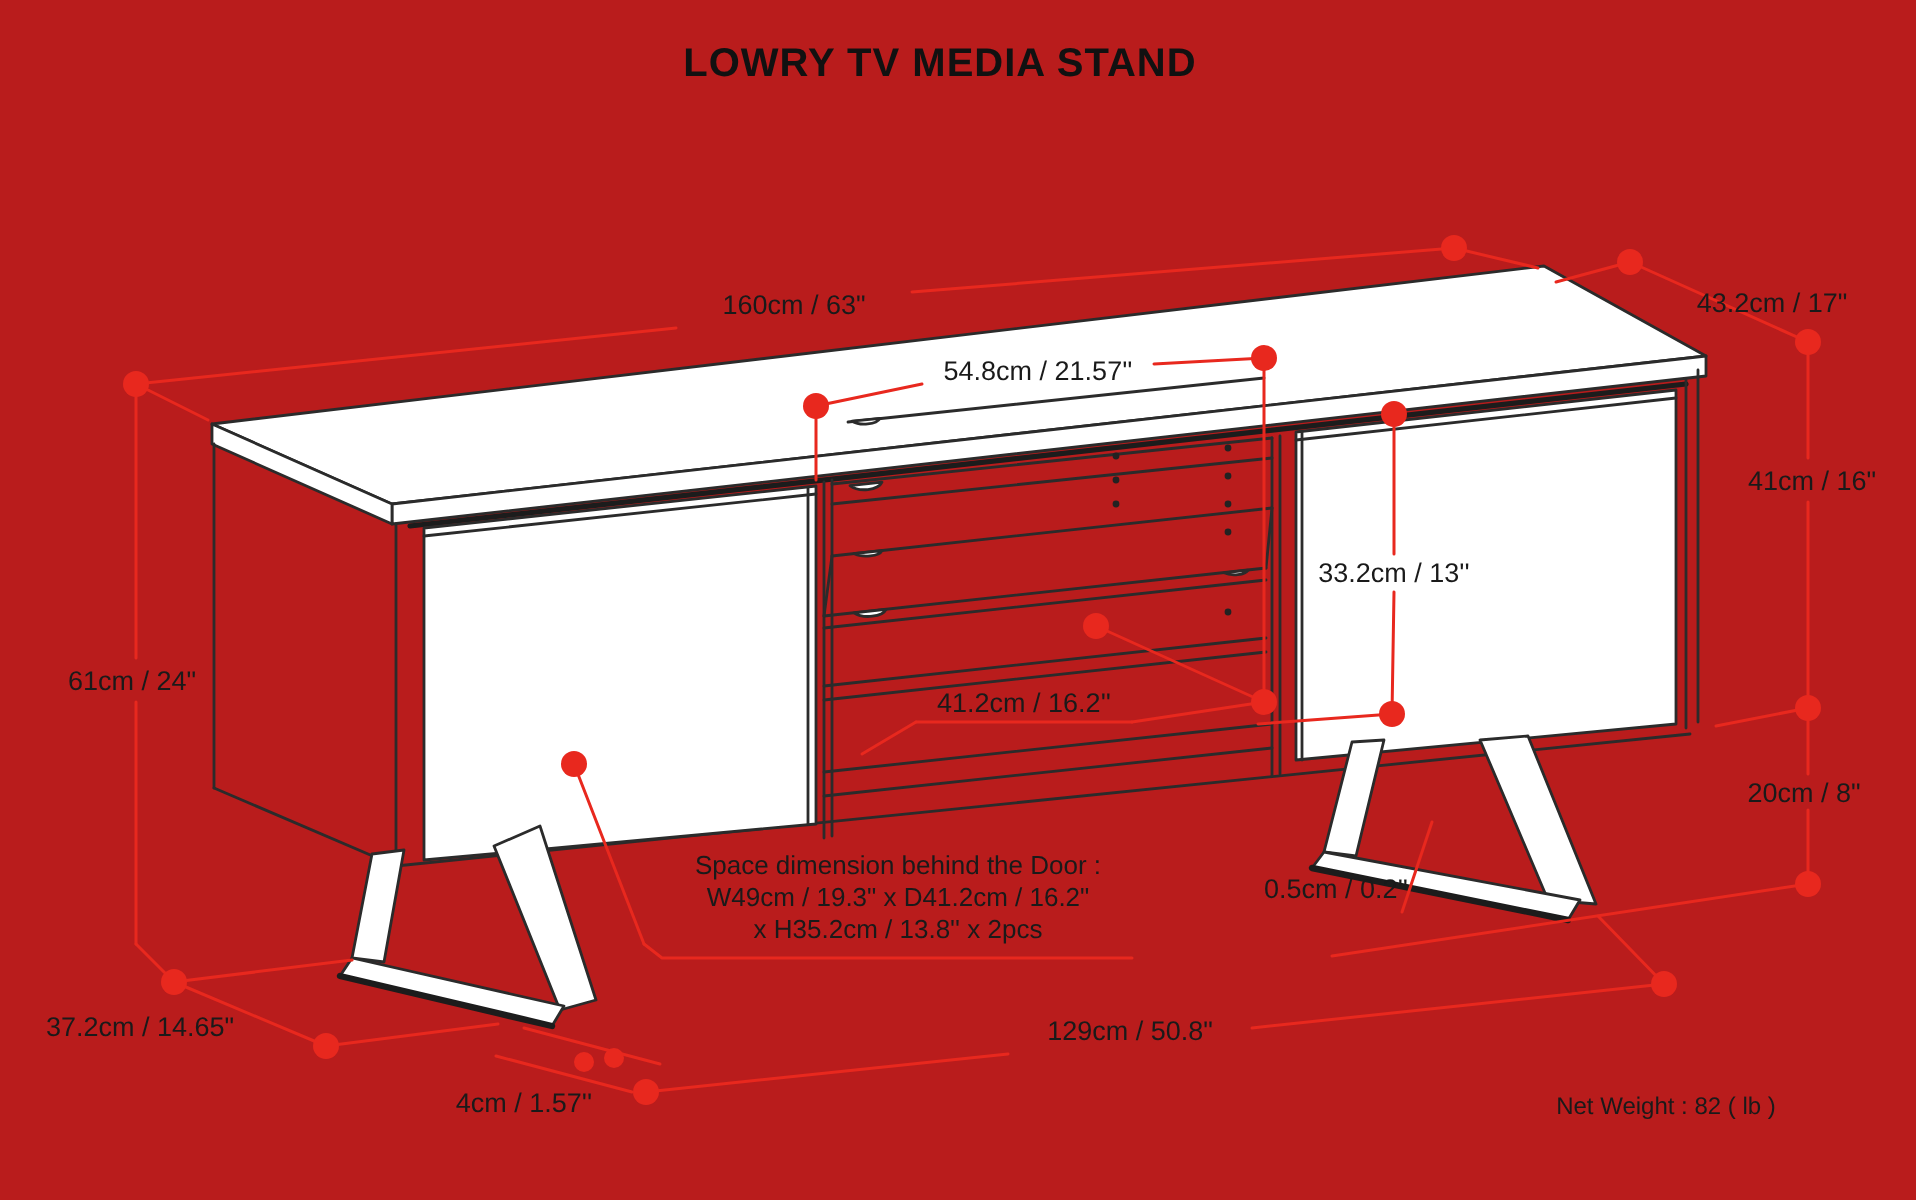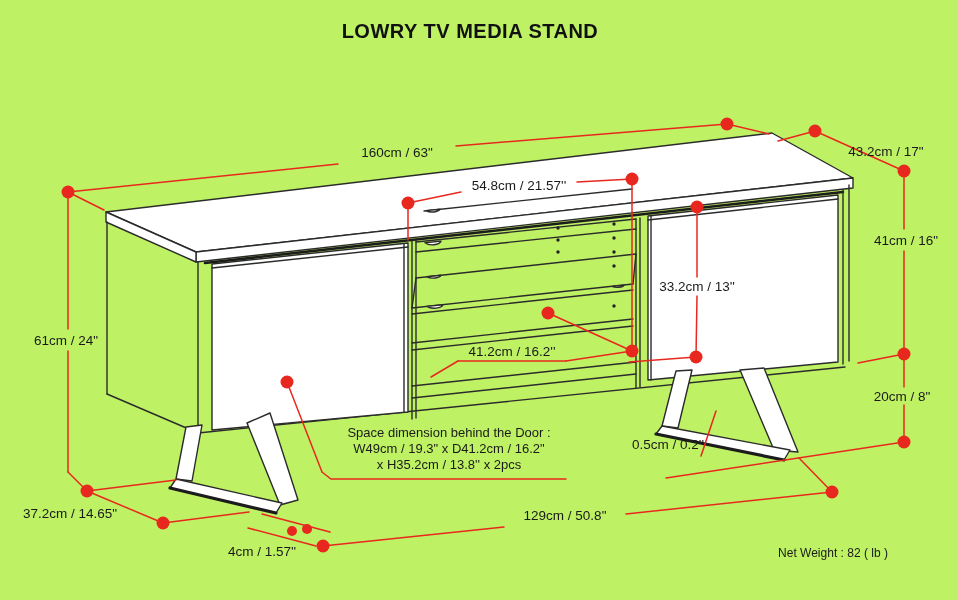--- a/index.html
+++ b/index.html
@@ -1,16 +1,16 @@
 <!DOCTYPE html>
 <html><head>
 <meta charset="utf-8">
 <style>
   html,body{margin:0;padding:0;background:#ffffff;}
-  .page{width:958px;height:600px;position:relative;background:#bef264;overflow:hidden;}
+  .page{width:958px;height:600px;position:relative;background:#b91c1c;overflow:hidden;}
   svg{display:block;font-family:"Liberation Sans", sans-serif;}
   .dimlabel{font-size:13.5px;fill:#1a1a1a;}
   .notetext{font-size:13px;fill:#1a1a1a;}
   .titletext{font-size:20px;font-weight:bold;fill:#111;letter-spacing:.5px;}
   .smalltext{font-size:12px;fill:#1a1a1a;}
   .blk{stroke:#2b2b2b;stroke-width:1.4;fill:none;stroke-linejoin:round;stroke-linecap:round;}
   .blkfill{stroke:#2b2b2b;stroke-width:1.4;fill:#ffffff;stroke-linejoin:round;}
   .heavy{stroke:#1c1c1c;stroke-width:3.2;stroke-linecap:round;}
   .shadow{stroke:#1c1c1c;stroke-width:2.6;stroke-linecap:round;}
   .red{stroke:#e8281e;stroke-width:1.5;fill:none;stroke-linecap:round;}

